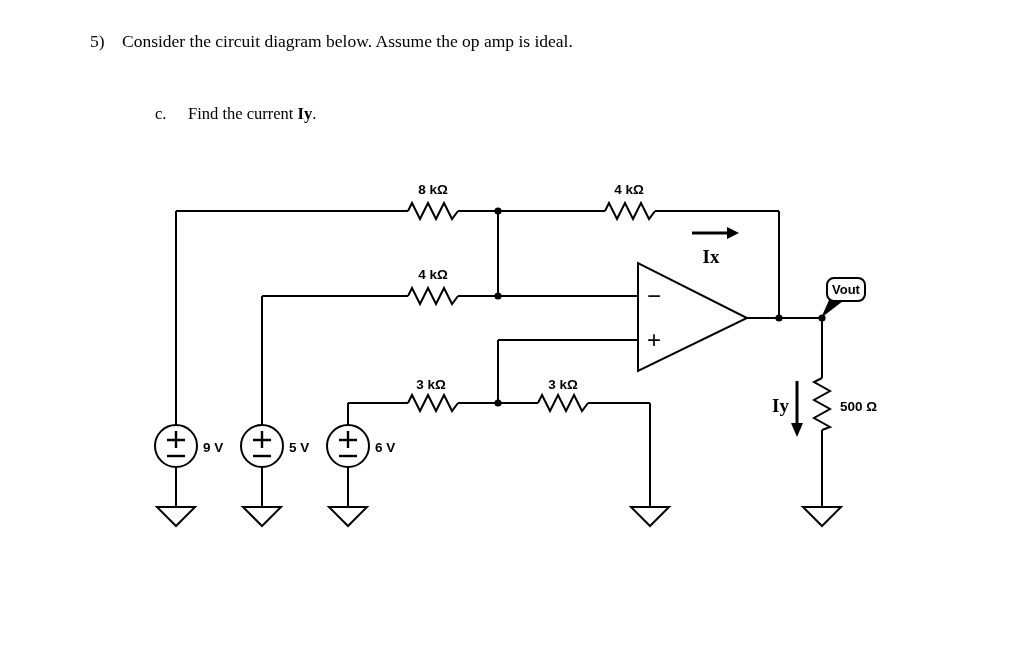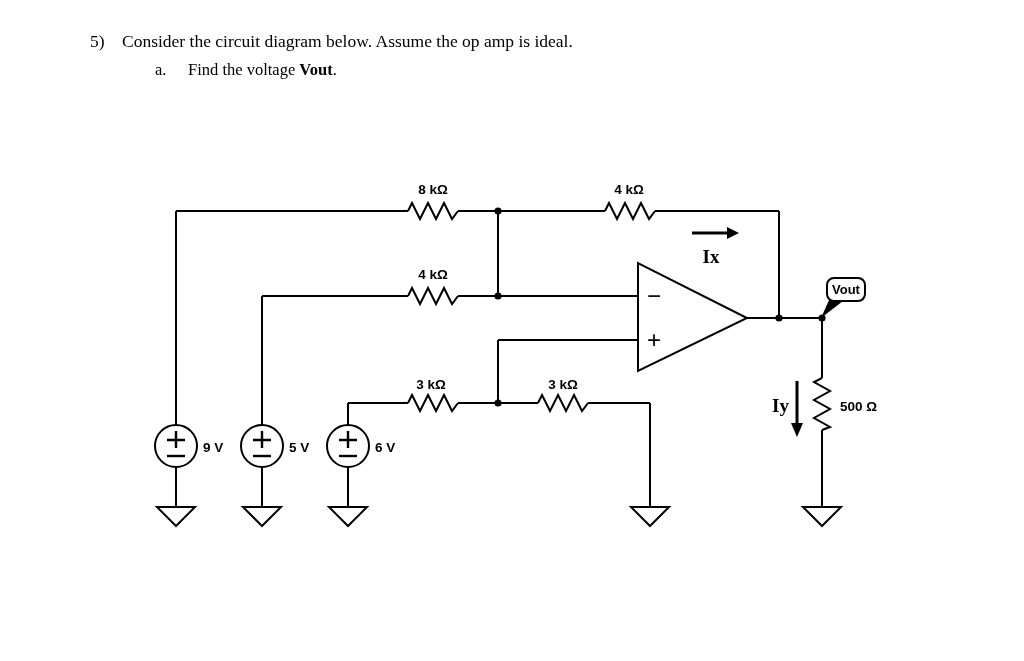--- a/index.html
+++ b/index.html
@@ -16,23 +16,23 @@
   .voutlabel{font:bold 13px "Liberation Sans", sans-serif;}
   .opsign{font:24px "Liberation Sans", sans-serif;}
 </style>
 </head>
 <body>
 
 <div class="page">
 
   <div class="prob-line"><span class="prob-num">5)</span><span>Consider the circuit diagram below. Assume the op amp is ideal.</span></div>
 
-  <div class="item" style="top:60px"><span class="marker">a.</span><span>Find the voltage </span><b>Vout</b><span>.</span></div>
 
 
+  <div class="item" style="top:104px"><span class="marker">c.</span><span>Find the current </span><b>Iy</b><span>.</span></div>
 
   <svg width="1024" height="661" viewBox="0 0 1024 661">
     <g stroke="#000" stroke-width="2" fill="none">
 
       <path d="
         M176,211 H408  M458,211 H605  M655,211 H779  M779,211 V318
         M176,211 V425
         M262,296 H408  M458,296 H638  M262,296 V425
         M498,211 V296
         M498,340 H638  M498,340 V403

